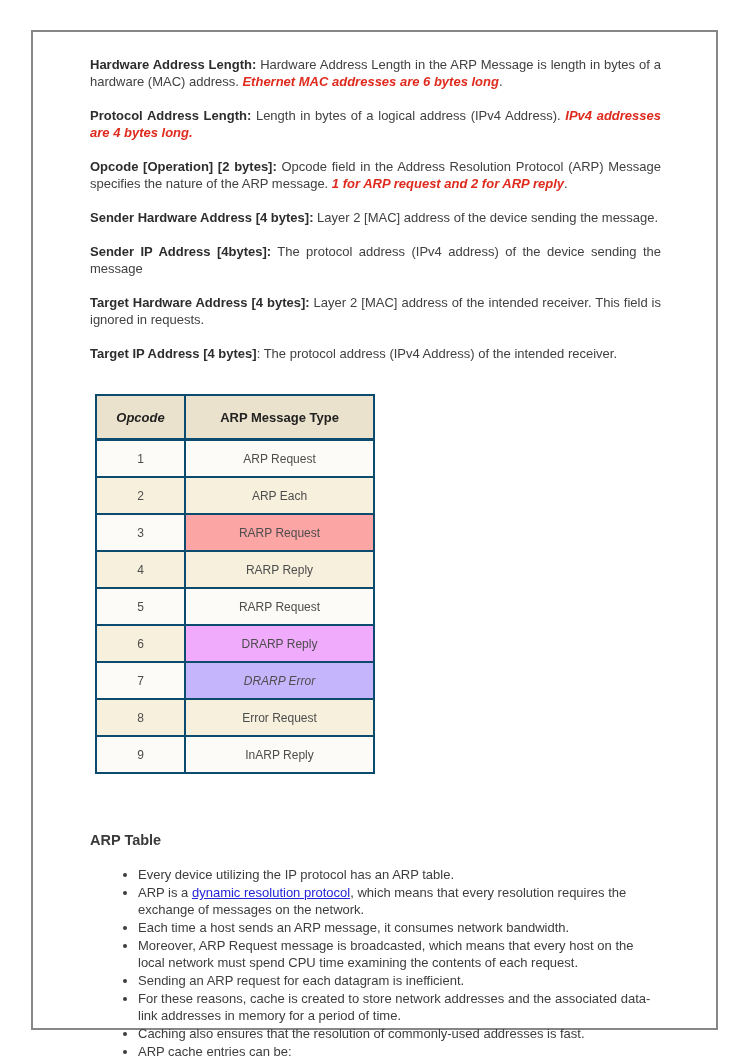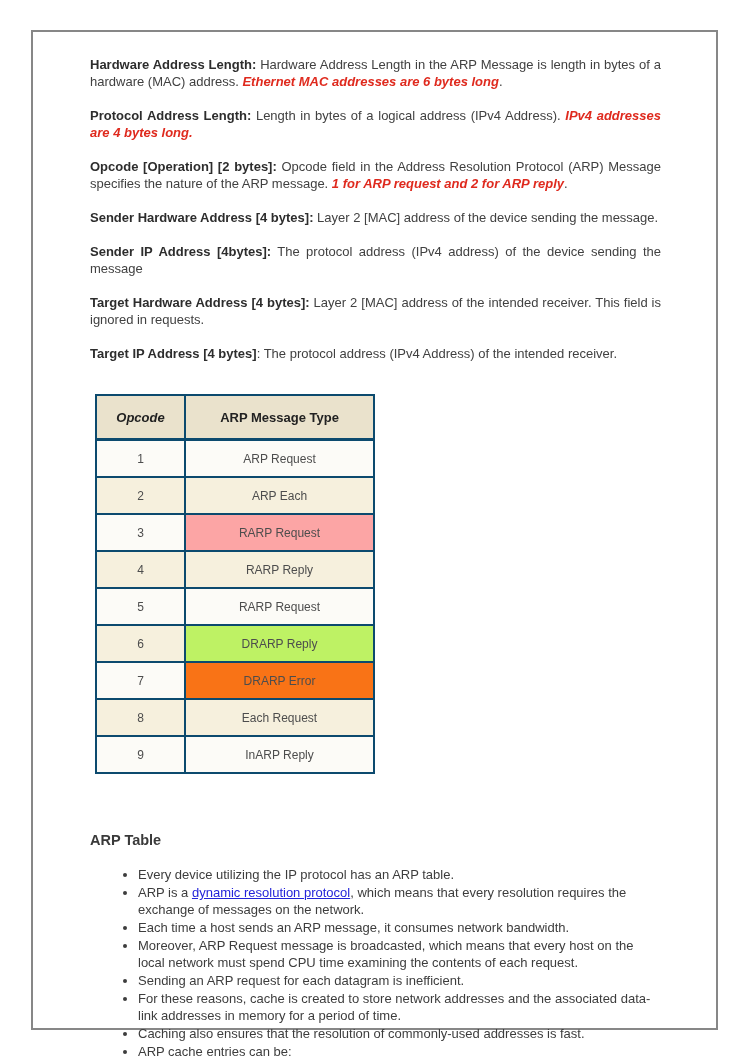--- a/index.html
+++ b/index.html
@@ -189,29 +189,29 @@
           <tr>
               <td style="background: rgb(246, 240, 221);">4</td>
               <td style="background: rgb(246, 240, 221);">RARP Reply</td>
             </tr>
           <tr>
               <td style="background: rgb(252, 251, 247);">5</td>
               <td style="background: rgb(252, 251, 247);">RARP Request</td>
             </tr>
           <tr>
               <td style="background: rgb(246, 240, 221);">6</td>
-              <td style="background: #bef264;">DRARP Reply</td>
+              <td style="background: #f0abfc;">DRARP Reply</td>
             </tr>
           <tr>
               <td style="background: rgb(252, 251, 247);">7</td>
-              <td style="background: #f97316;">DRARP Error</td>
+              <td style="background: #c4b5fd; font-style: italic;">DRARP Error</td>
             </tr>
           <tr>
               <td style="background: rgb(246, 240, 221);">8</td>
-              <td style="background: rgb(246, 240, 221);">Each Request</td>
+              <td style="background: rgb(246, 240, 221);">Error Request</td>
             </tr>
           <tr>
               <td style="background: rgb(252, 251, 247);">9</td>
               <td style="background: rgb(252, 251, 247);">InARP Reply</td>
             </tr>
         </tbody>
       </table>
 
       <h2 class="section-title">ARP Table</h2>
 

